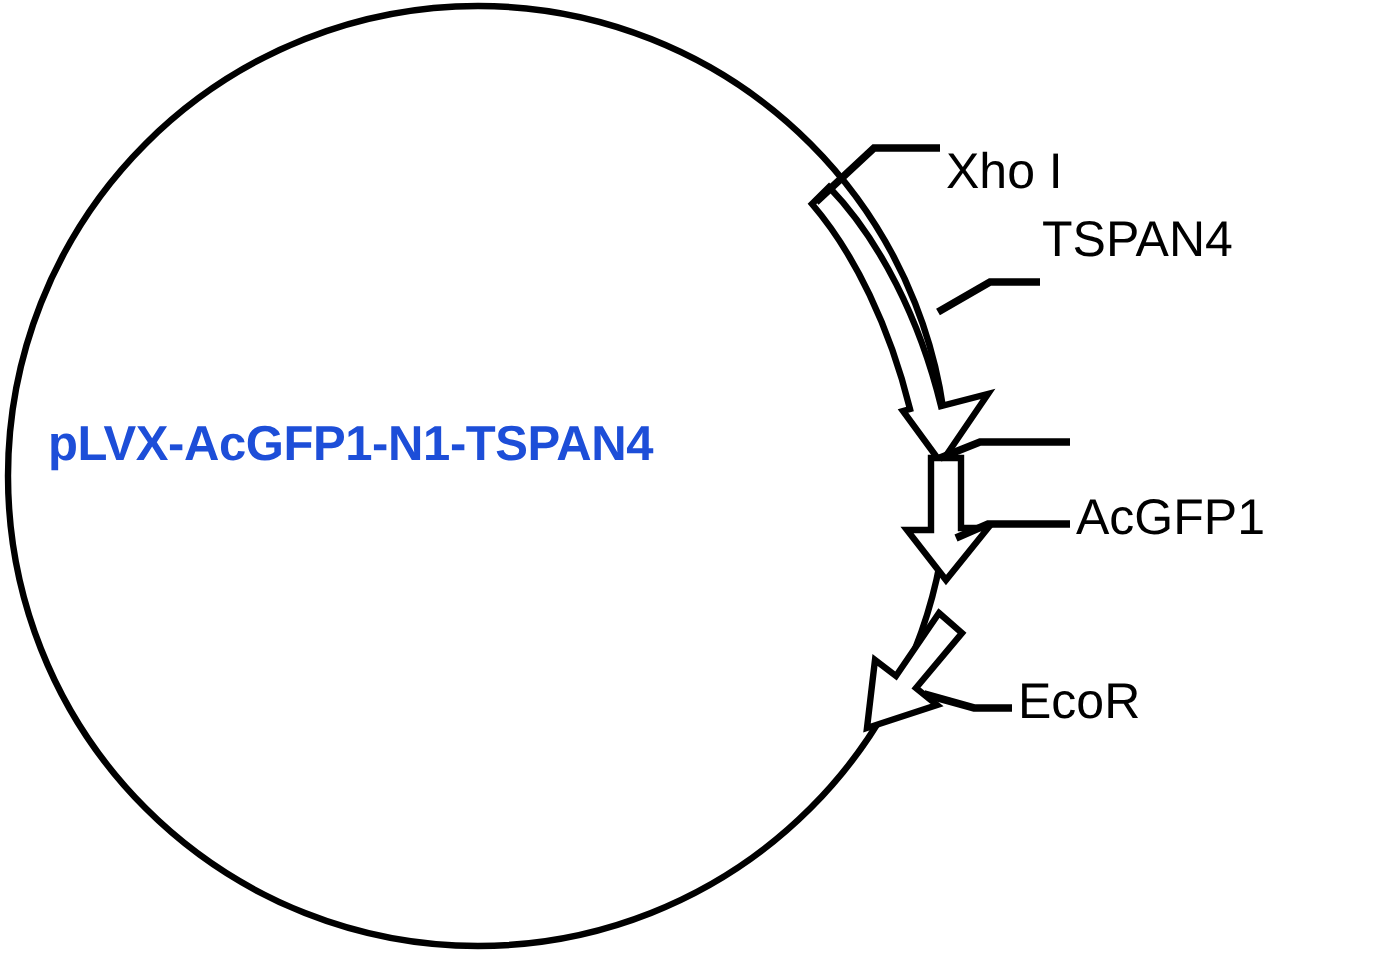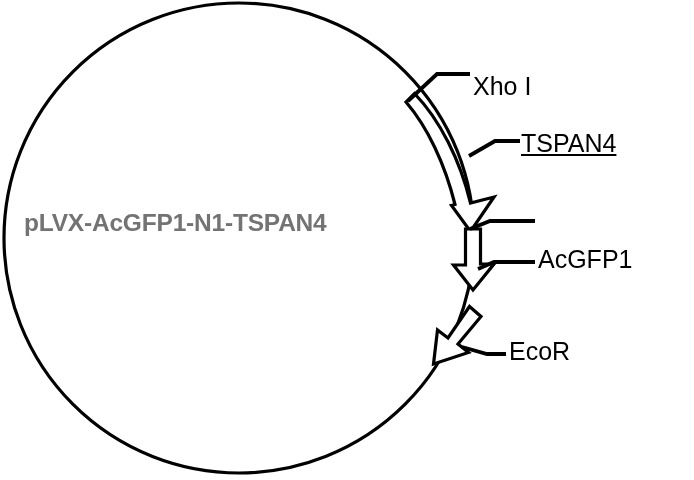--- a/index.html
+++ b/index.html
@@ -30,27 +30,27 @@
     white-space: nowrap;
     line-height: 1;
   }
   #plasmid-title {
     position: absolute;
     left: 24px;
     top: 211px;
     font-family: "Liberation Sans", sans-serif;
     font-size: 24.5px;
     font-weight: bold;
-    color: #737373;
+    color: #1d4ed8;
     white-space: nowrap;
     letter-spacing: -0.2px;
     line-height: 1;
   }
   #label-xho-i   { left: 473px; top: 50px; margin-top: 24px; }
-  #label-tspan4  { left: 521px; top: 131px; text-decoration: underline; }
+  #label-tspan4  { left: 521px; top: 108px; }
   #label-ecori   { left: 538px; top: 207px; }
   #label-acgfp1  { left: 538px; top: 247px; text-align: right; }
   #label-puro    { left: 509px; top: 339px; }
 </style>
 </head>
 <body>
 
 <div id="plasmid-map">
 
   <svg id="map-svg" viewBox="0 0 694 480">

